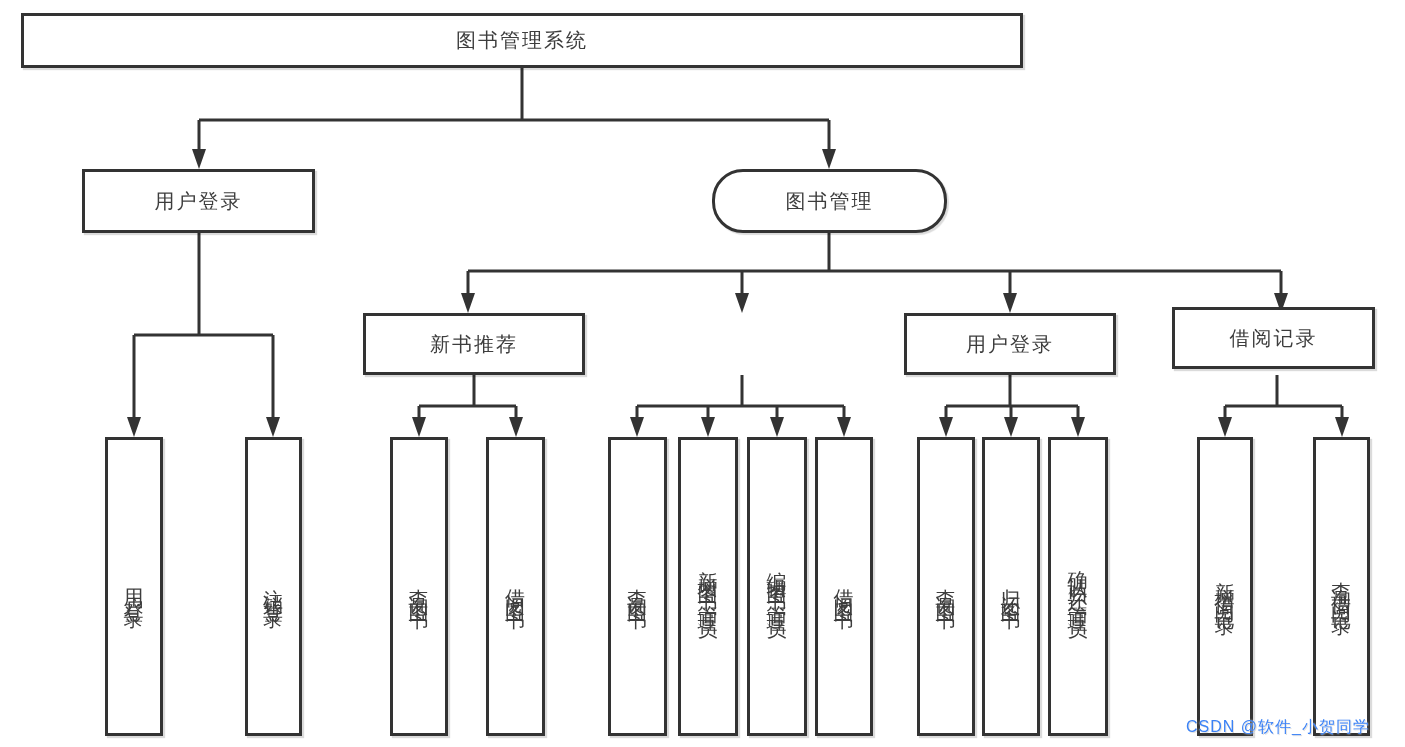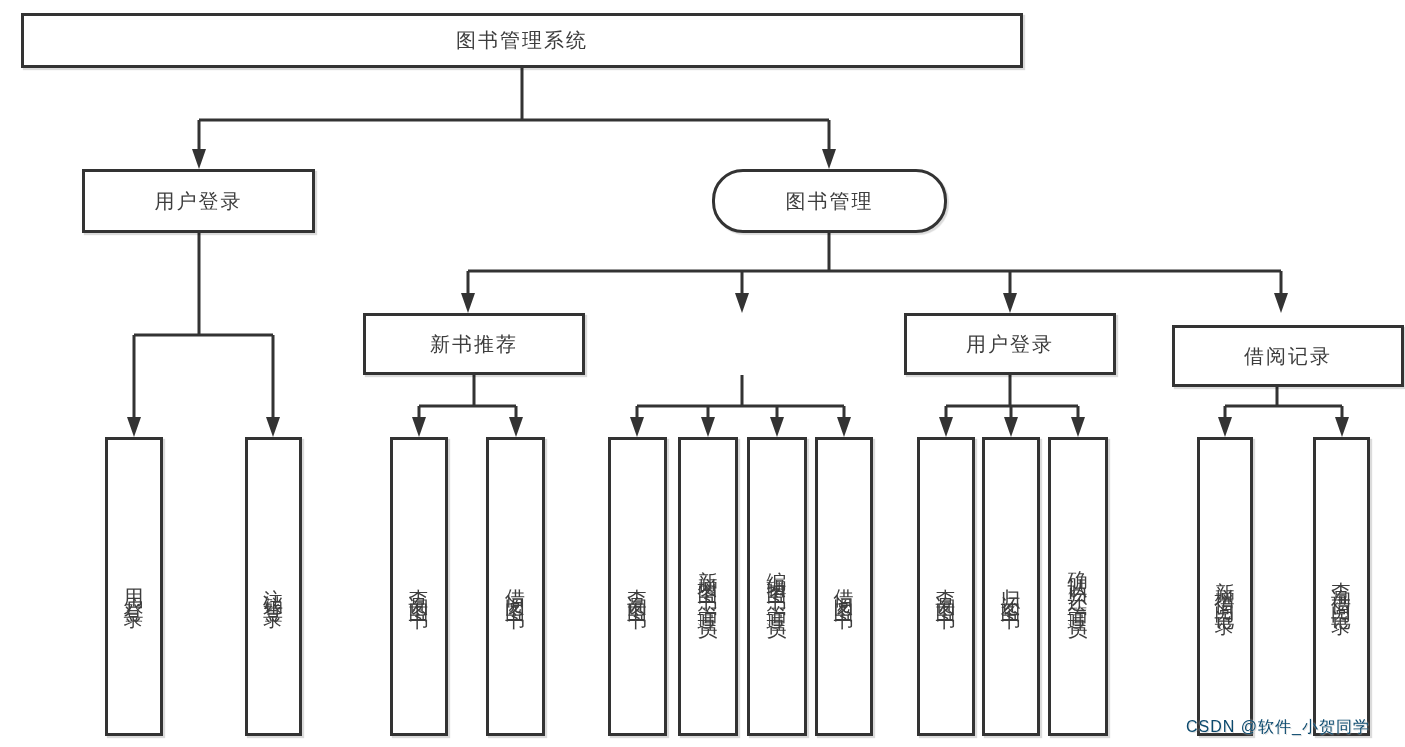--- a/index.html
+++ b/index.html
@@ -39,21 +39,21 @@
     text-orientation: mixed;
     letter-spacing: 7px;
     line-height: 1;
   }
   #watermark {
     position: absolute;
     left: 1186px;
     top: 717px;
     font-size: 16px;
     letter-spacing: 1px;
-    color: #0c4a6e;
+    color: #3b82f6;
     text-shadow: 0 0 2px rgba(255,255,255,0.9), 1px 1px 0 rgba(120,120,120,0.25);
     white-space: nowrap;
     z-index: 5;
   }
 </style>
 </head>
 <body>
 
 <div id="stage">
 
@@ -100,21 +100,21 @@
   <div class="node h" style="left:712px; top:169px; width:235px; height:64px;border-radius:31px;">
     <span>图书管理</span>
   </div>
 
   <div class="node h" style="left:363px; top:313px; width:222px; height:62px;">
     <span>新书推荐</span>
   </div>
   <div class="node h" style="left:904px; top:313px; width:212px; height:62px;">
     <span>用户登录</span>
   </div>
-  <div class="node h" style="left:1172px; top:325px; width:232px; height:62px;">
+  <div class="node h" style="left:1172px; top:307px; width:203px; height:62px;">
     <span>借阅记录</span>
   </div>
 
   <div class="node leaf" style="left:105px; width:58px;">
     <span class="vtext">用户登录</span>
   </div>
   <div class="node leaf" style="left:245px; width:57px;">
     <span class="vtext">注销登录</span>
   </div>
 

